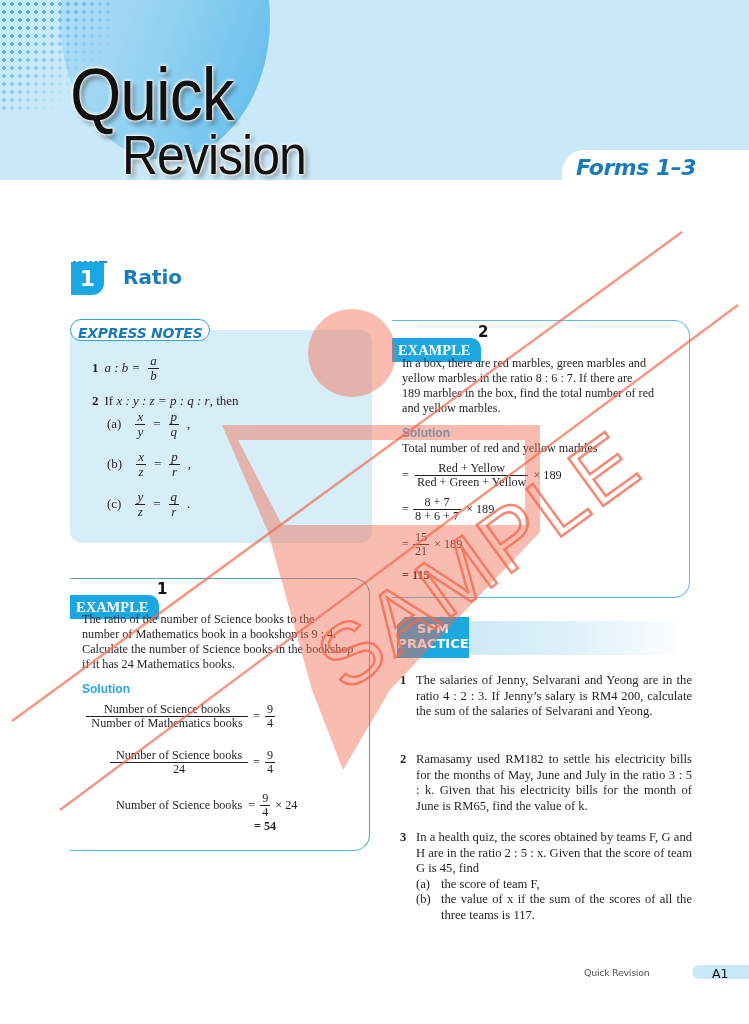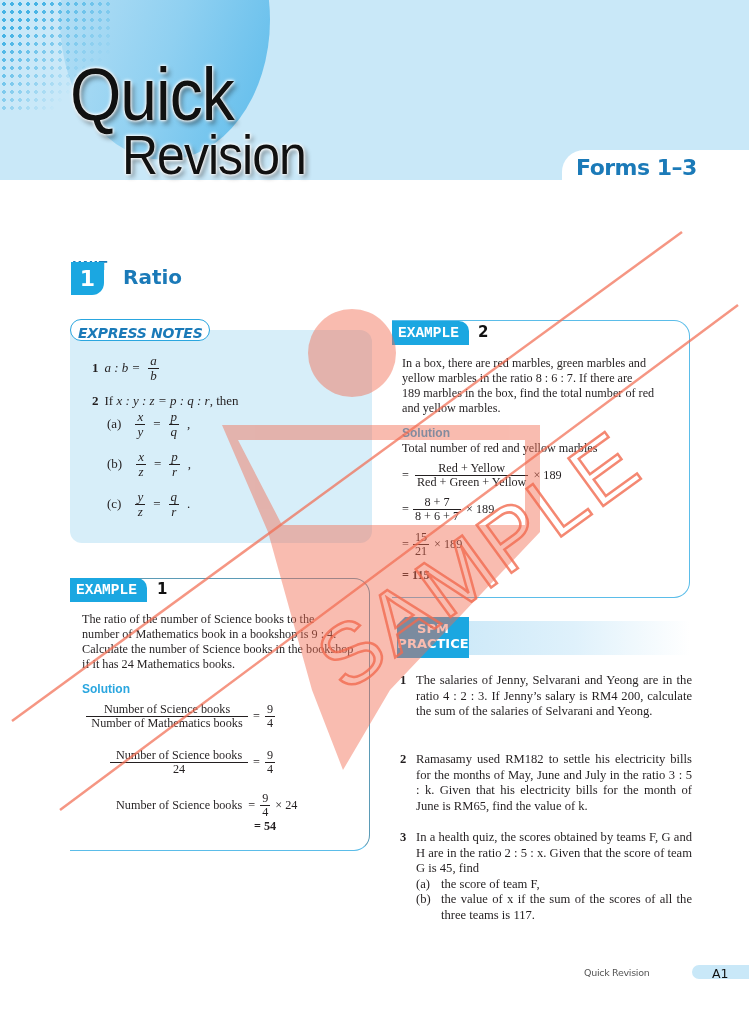--- a/index.html
+++ b/index.html
@@ -17,21 +17,21 @@
       mask-image: linear-gradient(135deg, #000 20%, transparent 75%); opacity: .9; }
   .title-quick, .title-revision {
       position: absolute; font-family: "Liberation Sans", sans-serif; color: #111; letter-spacing: -1px;
       text-shadow: 0 0 2px #fff, 0 0 3px #fff, 0 0 4px #fff, 3px 3px 5px rgba(0,0,0,.45);
       transform: scaleY(1.12); transform-origin: top left; }
   .title-quick { left: 70px; top: 52px; font-size: 66px; }
   .title-revision { left: 122px; top: 122px; font-size: 50px; }
   .forms-tab { position: absolute; left: 562px; top: 150px; width: 187px; height: 40px; background: #fff;
       border-top-left-radius: 22px; }
   .forms-tab span { position: absolute; left: 14px; top: 5px; font-family: "DejaVu Sans", sans-serif;
-      font-weight: bold; font-size: 22px; color: #1b7ab8; letter-spacing: -0.5px; }
+      font-weight: bold; font-style: italic; font-size: 22px; color: #1b7ab8; letter-spacing: -0.5px; }
 
   
   .unit-label { position: absolute; left: 72px; top: 242px; font-family: "DejaVu Sans", sans-serif; font-weight: bold;
       font-size: 12.5px; color: #1b7ab8; letter-spacing: .5px; margin-top: 16px; }
   .unit-num { position: absolute; left: 71px; top: 262px; width: 33px; height: 33px; background: #1ba7e1;
       border-bottom-right-radius: 12px; color: #fff; font-family: "DejaVu Sans", sans-serif; font-weight: bold;
       font-size: 22px; text-align: center; line-height: 33px; }
   .unit-title { position: absolute; left: 123px; top: 265px; font-family: "DejaVu Sans", sans-serif; font-weight: bold;
       font-size: 20px; color: #1b7ab8; }
 
@@ -47,22 +47,22 @@
   .frac .num { border-bottom: 1px solid #231f20; padding: 0 2px; }
   .frac .den { padding: 0 2px; }
   .note-row { position: absolute; display: flex; align-items: center; gap: 6px; }
   .note-num { font-weight: bold; }
 
   
   .ex-box { position: absolute; border: 1.5px solid #5bbde9; border-radius: 0 16px 16px 0; border-left: none; }
   .ex1-box { left: 70px; top: 578px; width: 300px; height: 273px; border-color: #5b9bb6; border-bottom-color: #5bbde9; }
   .ex2-box { left: 392px; top: 320px; width: 298px; height: 278px; }
   .ex-tag { position: absolute; height: 24px; padding: 0 10px 0 6px; background: #1ba7e1; color: #fff;
-      font-family: Liberation Mono, monospace; font-weight: bold; font-size: 14.5px; line-height: 24px;
-      border-top-right-radius: 10px; }
+      font-family: Liberation Serif, serif; font-weight: bold; font-size: 14.5px; line-height: 24px;
+      border-top-right-radius: 10px; margin-top: 17px; }
   .ex-num { position: absolute; font-family: "DejaVu Sans", sans-serif; font-weight: bold; font-size: 15px; color: #111; }
   .body-text { position: absolute; font-size: 12.2px; line-height: 15px; color: #231f20; }
   .sol-label { position: absolute; font-family: "Liberation Sans", sans-serif; font-weight: bold; font-size: 12px; color: #2aa6df; }
   .eq-row { position: absolute; display: flex; align-items: center; font-size: 12.2px; }
   .bold { font-weight: bold; }
 
   
   .spm-band { position: absolute; left: 400px; top: 621px; width: 290px; height: 34px;
       background: linear-gradient(90deg, #c4e5f7 0%, #dff1fb 60%, rgba(255,255,255,0) 100%); }
   .spm-tag { position: absolute; left: 397px; top: 617px; width: 72px; height: 41px; background: #1ba7e1;

